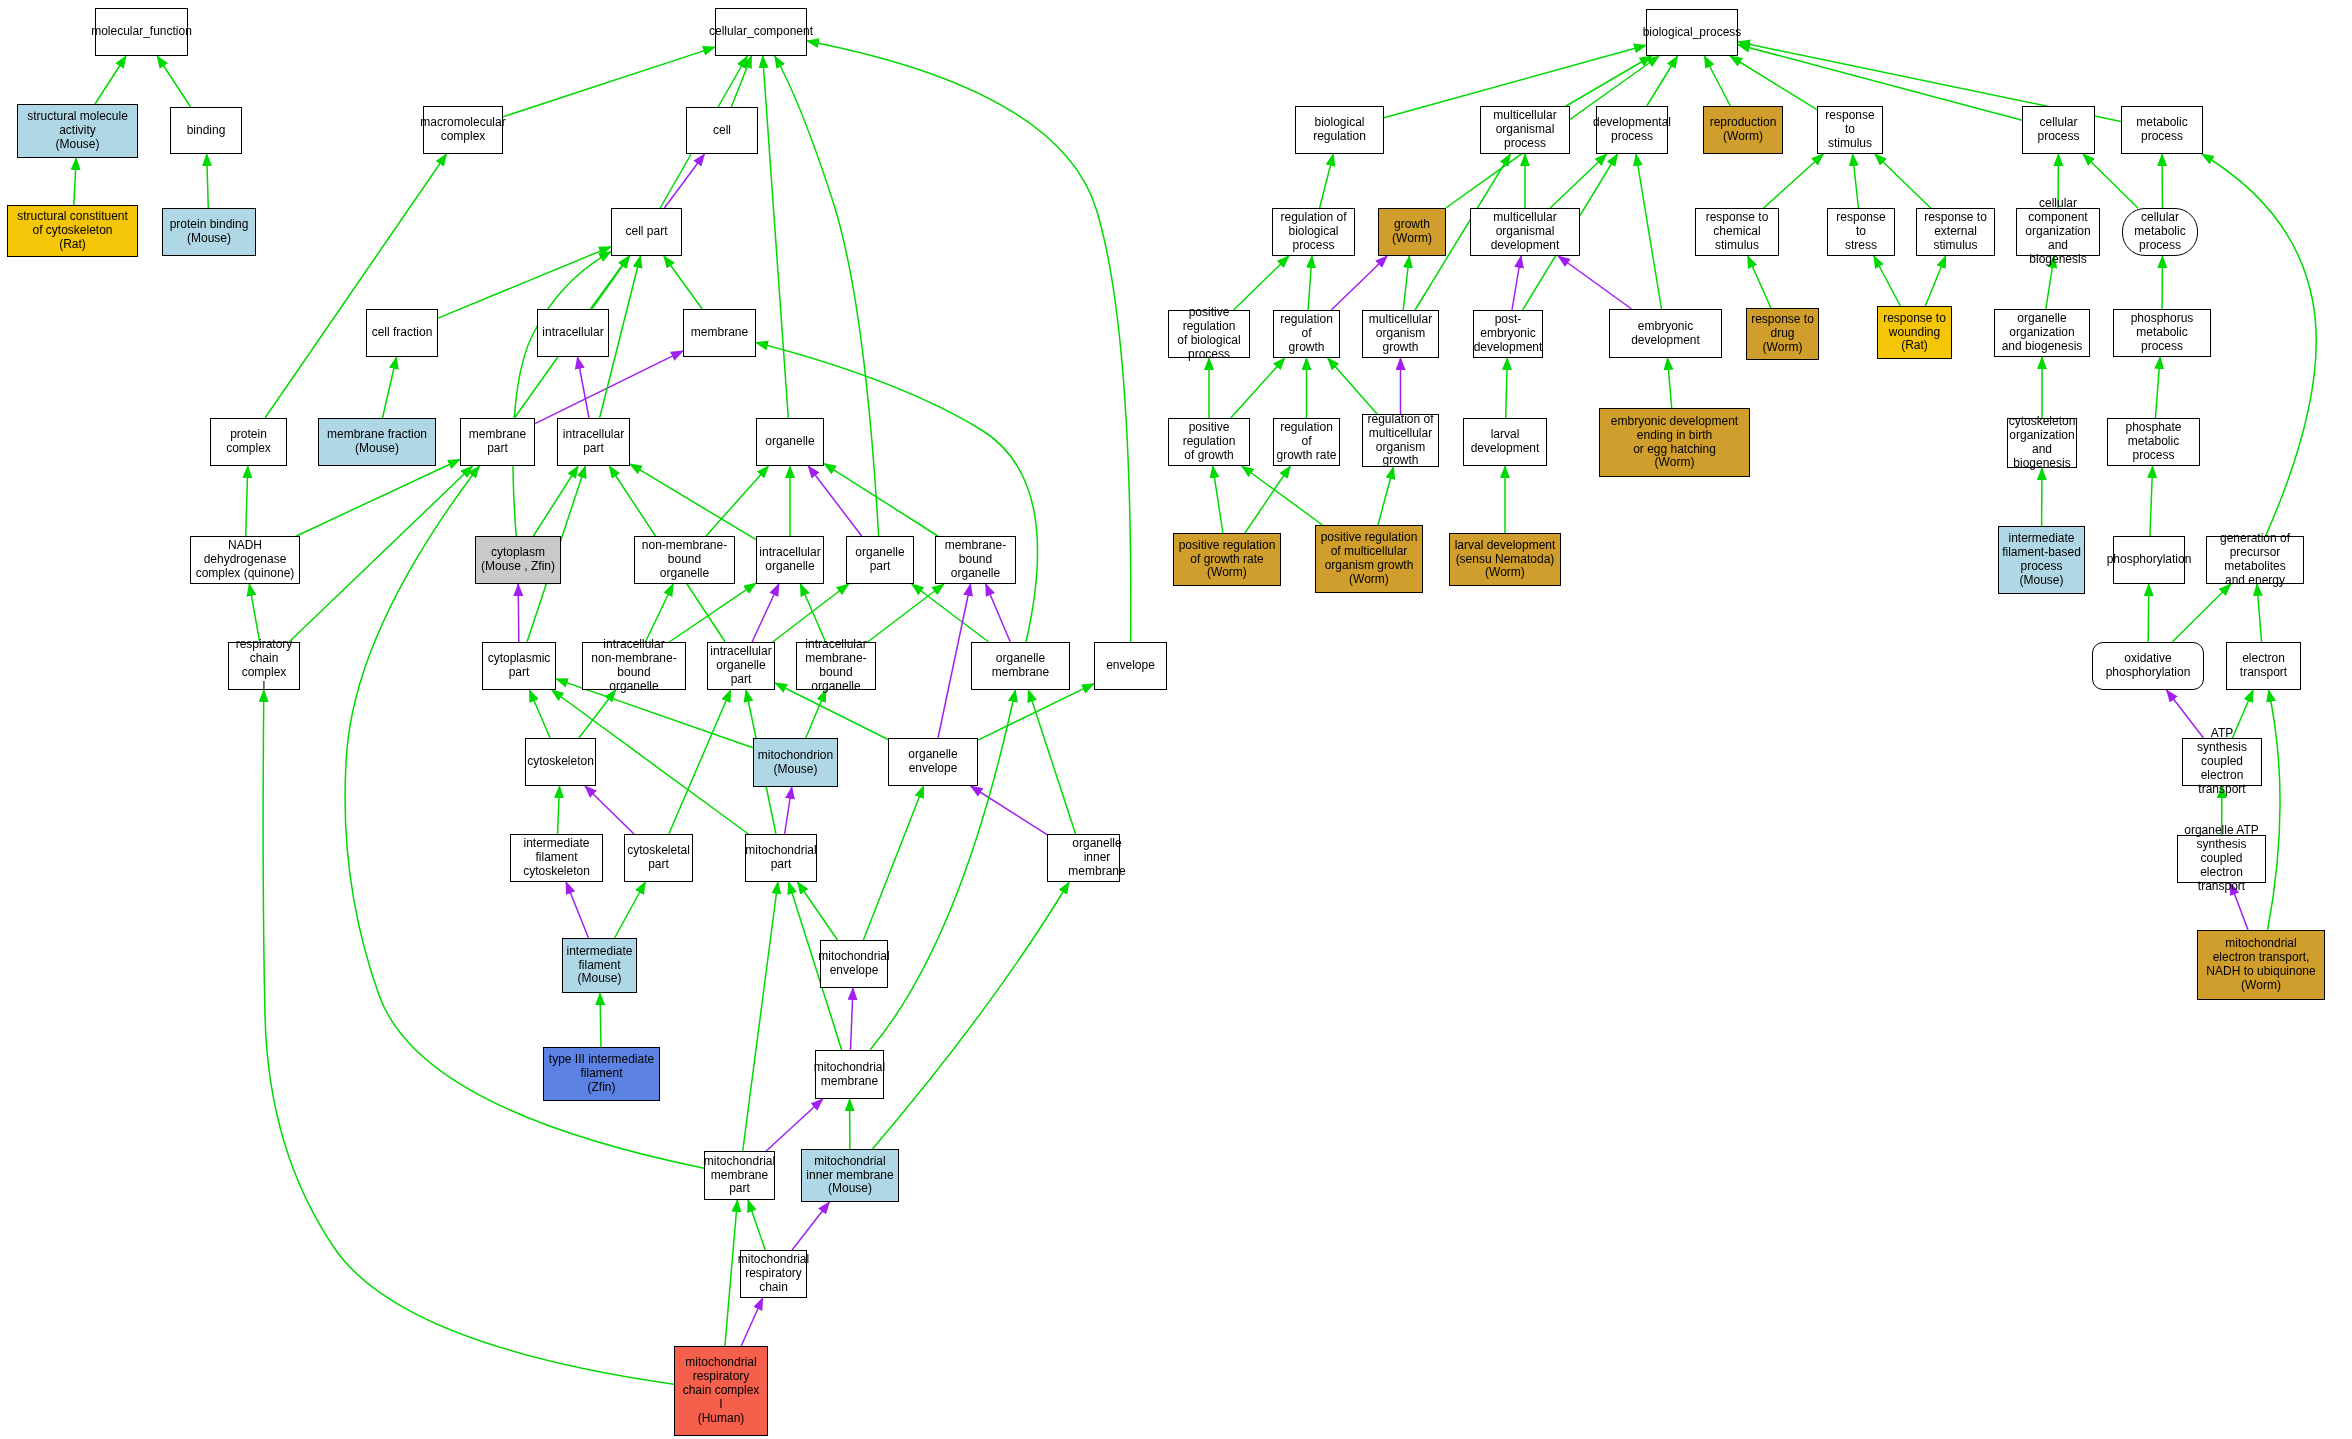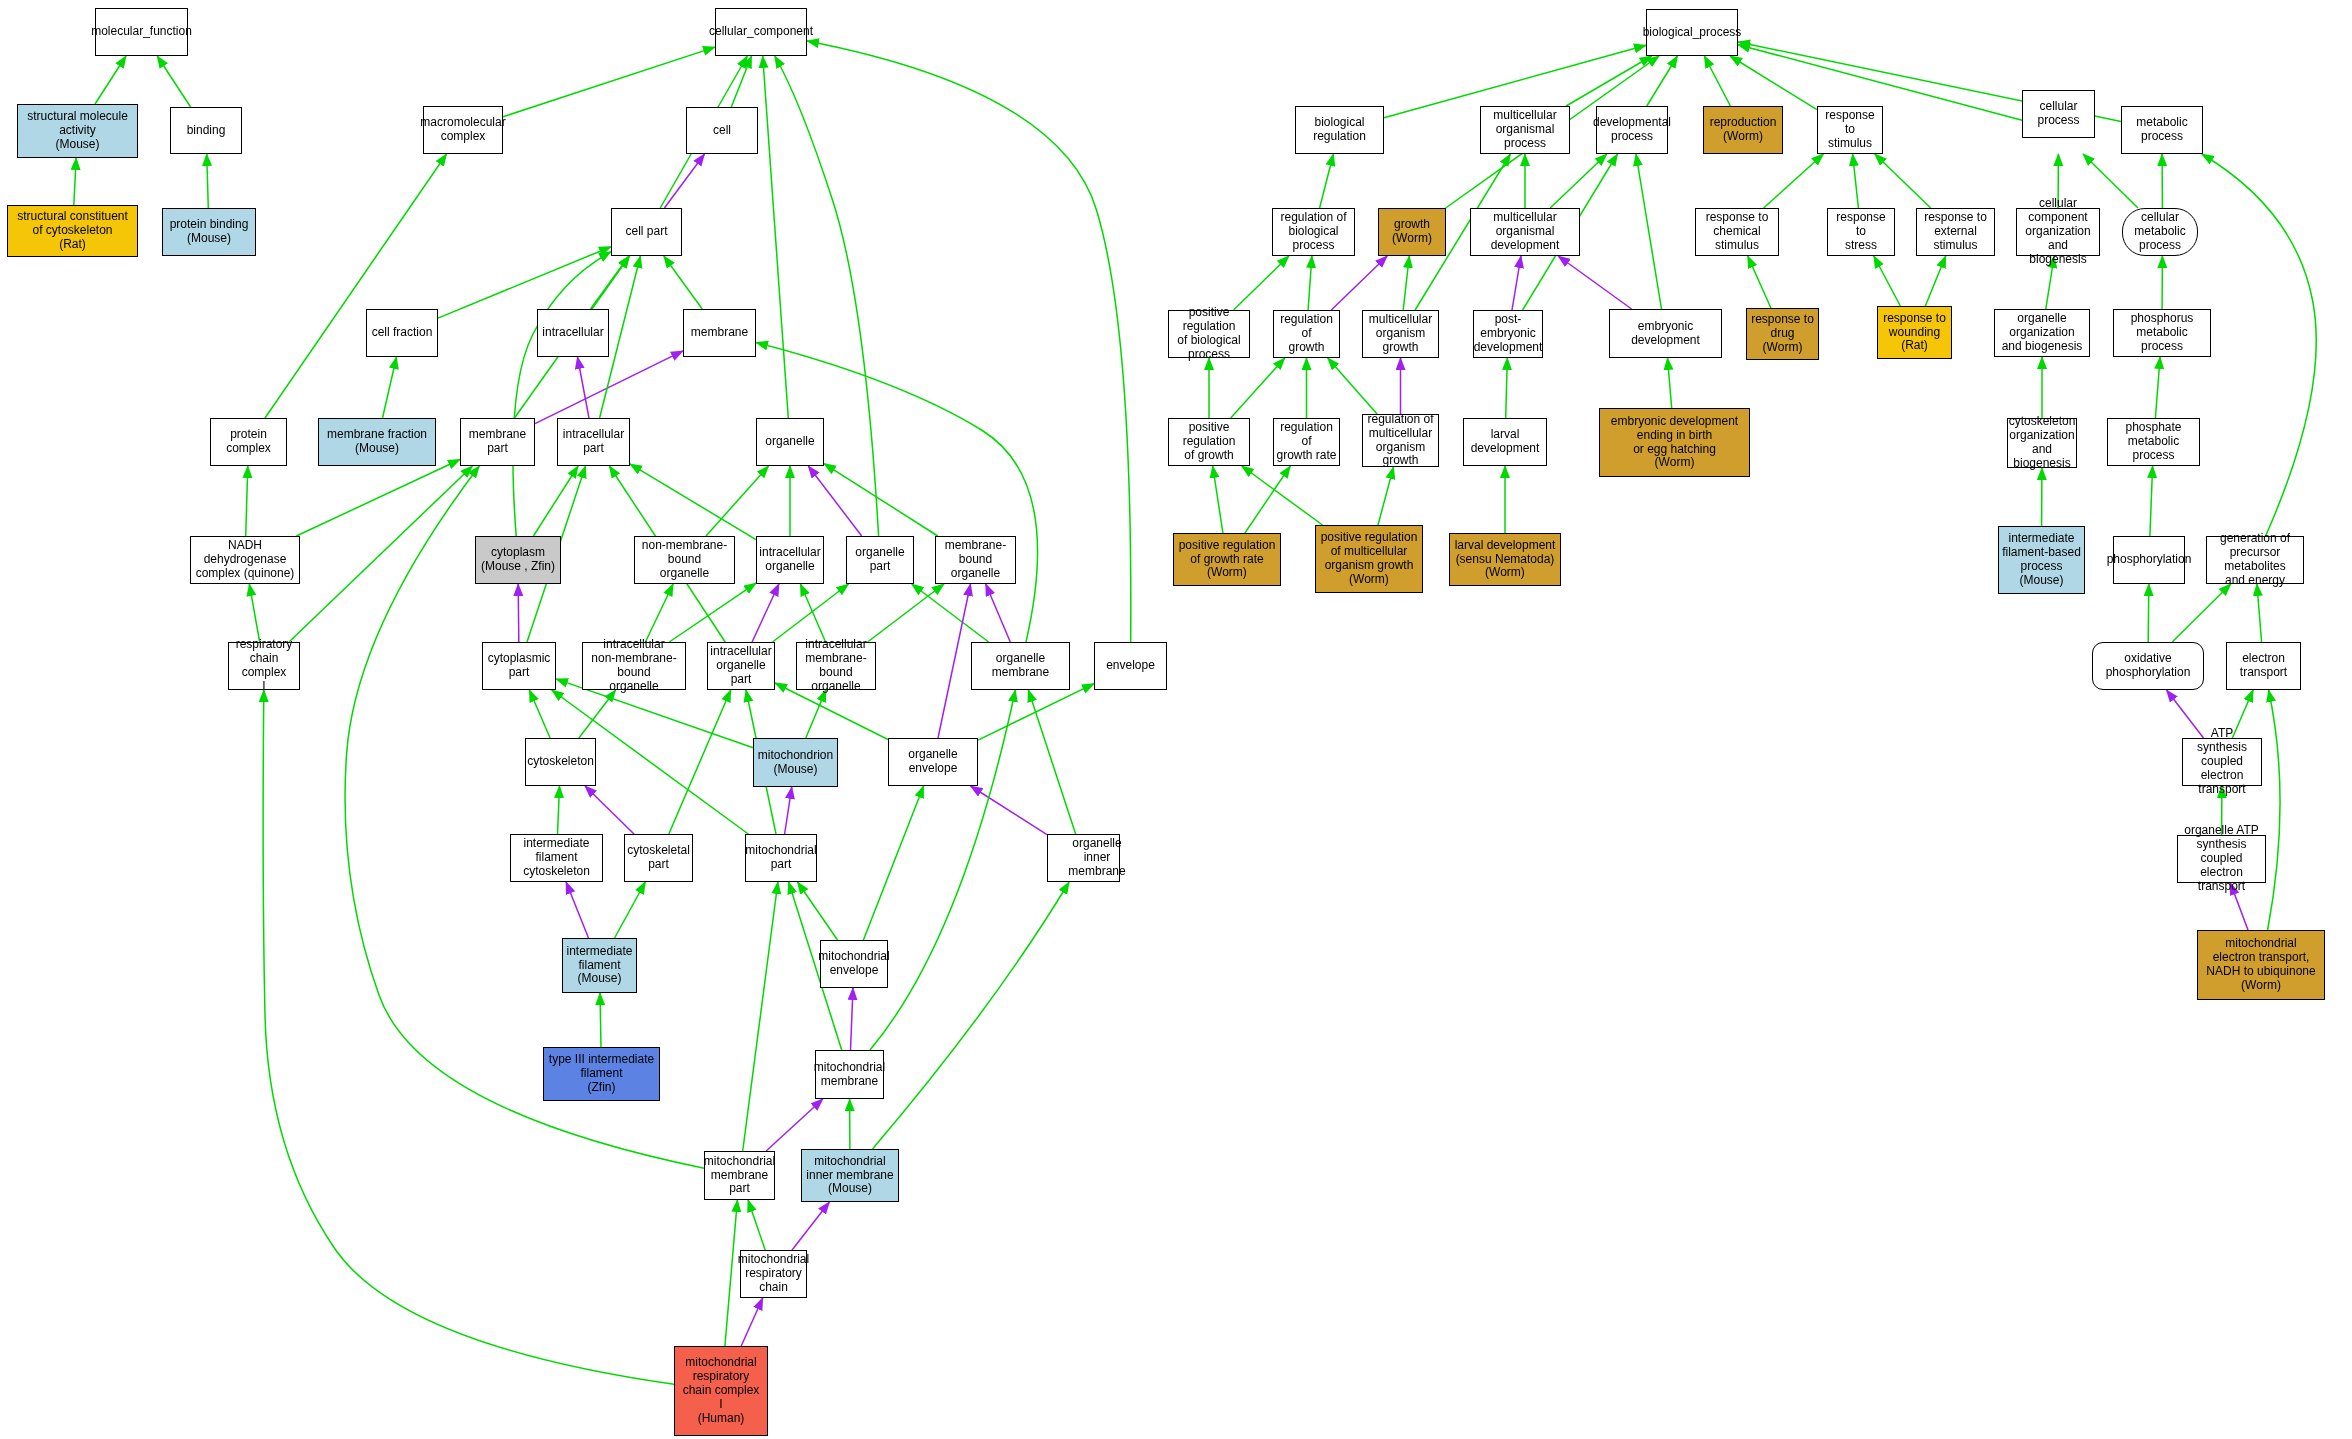--- a/index.html
+++ b/index.html
@@ -254,21 +254,21 @@
       <div class="node" style="left: 1646px; top: 9px; width: 92px; height: 47px; background: rgb(255, 255, 255);">biological_process</div>
       <div class="node" style="left: 1295px; top: 106px; width: 89px; height: 48px; background: rgb(255, 255, 255);">biological regulation</div>
       <div class="node" style="left: 1480px; top: 106px; width: 90px; height: 48px; background: rgb(255, 255, 255);">multicellular
 organismal process</div>
       <div class="node" style="left: 1596px; top: 106px; width: 72px; height: 48px; background: rgb(255, 255, 255);">developmental
 process</div>
       <div class="node" style="left: 1703px; top: 106px; width: 80px; height: 48px; background: rgb(207, 158, 44);">reproduction
 (Worm)</div>
       <div class="node" style="left: 1817px; top: 106px; width: 66px; height: 48px; background: rgb(255, 255, 255);">response to
 stimulus</div>
-      <div class="node" style="left: 2022px; top: 90px; width: 73px; height: 48px; background: rgb(255, 255, 255);">cellular process</div>
+      <div class="node" style="left: 2022px; top: 106px; width: 73px; height: 48px; background: rgb(255, 255, 255);">cellular process</div>
       <div class="node" style="left: 2121px; top: 106px; width: 82px; height: 48px; background: rgb(255, 255, 255);">metabolic process</div>
       <div class="node" style="left: 1272px; top: 208px; width: 83px; height: 48px; background: rgb(255, 255, 255);">regulation of
 biological process</div>
       <div class="node" style="left: 1378px; top: 208px; width: 68px; height: 48px; background: rgb(207, 158, 44);">growth
 (Worm)</div>
       <div class="node" style="left: 1470px; top: 208px; width: 110px; height: 48px; background: rgb(255, 255, 255);">multicellular
 organismal development</div>
       <div class="node" style="left: 1695px; top: 208px; width: 84px; height: 48px; background: rgb(255, 255, 255);">response to
 chemical stimulus</div>
       <div class="node" style="left: 1827px; top: 208px; width: 68px; height: 48px; background: rgb(255, 255, 255);">response to

